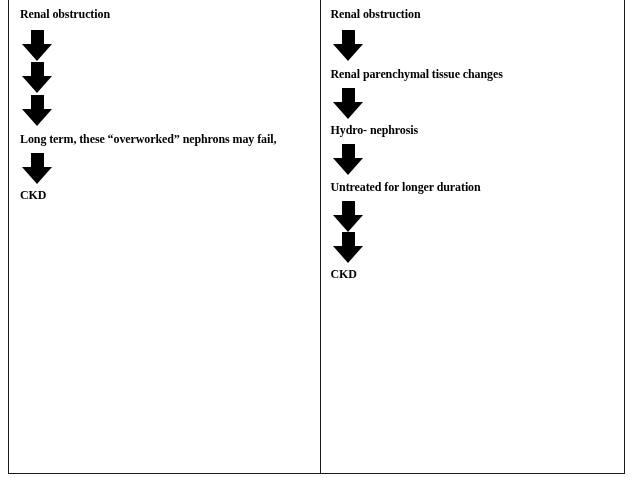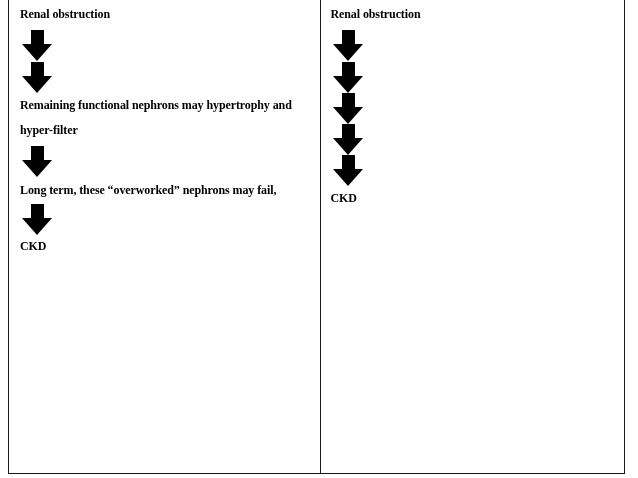--- a/index.html
+++ b/index.html
@@ -123,21 +123,20 @@
       </div>
 
 
       <div class="arrow-wrap tight">
         <span class="down-arrow">
           <span class="shaft"></span>
             <span class="head"></span>
         </span>
       </div>
 
-      <p class="step-text">Remaining functional nephrons may hypertrophy and hyper-filter</p>
 
       <div class="arrow-wrap">
         <span class="down-arrow">
           <span class="shaft"></span>
             <span class="head"></span>
         </span>
       </div>
 
       <p class="step-text">Long term, these “overworked” nephrons may fail,</p>
 
@@ -155,36 +154,39 @@
 
       <p class="step-text">Renal obstruction</p>
 
       <div class="arrow-wrap">
         <span class="down-arrow">
           <span class="shaft"></span>
             <span class="head"></span>
         </span>
       </div>
 
-
-      <div class="arrow-wrap tight">
-        <span class="down-arrow">
-          <span class="shaft"></span>
-            <span class="head"></span>
-        </span>
-      </div>
-
-
-      <div class="arrow-wrap tight">
-        <span class="down-arrow">
-          <span class="shaft"></span>
-            <span class="head"></span>
-        </span>
-      </div>
-
+      <p class="step-text">Renal parenchymal tissue changes</p>
+
+      <div class="arrow-wrap tight">
+        <span class="down-arrow">
+          <span class="shaft"></span>
+            <span class="head"></span>
+        </span>
+      </div>
+
+      <p class="step-text">Hydro- nephrosis</p>
+
+      <div class="arrow-wrap tight">
+        <span class="down-arrow">
+          <span class="shaft"></span>
+            <span class="head"></span>
+        </span>
+      </div>
+
+      <p class="step-text">Untreated for longer duration</p>
 
       <div class="arrow-wrap tight">
         <span class="down-arrow">
           <span class="shaft"></span>
             <span class="head"></span>
         </span>
       </div>
 
 
       <div class="arrow-wrap tight">

